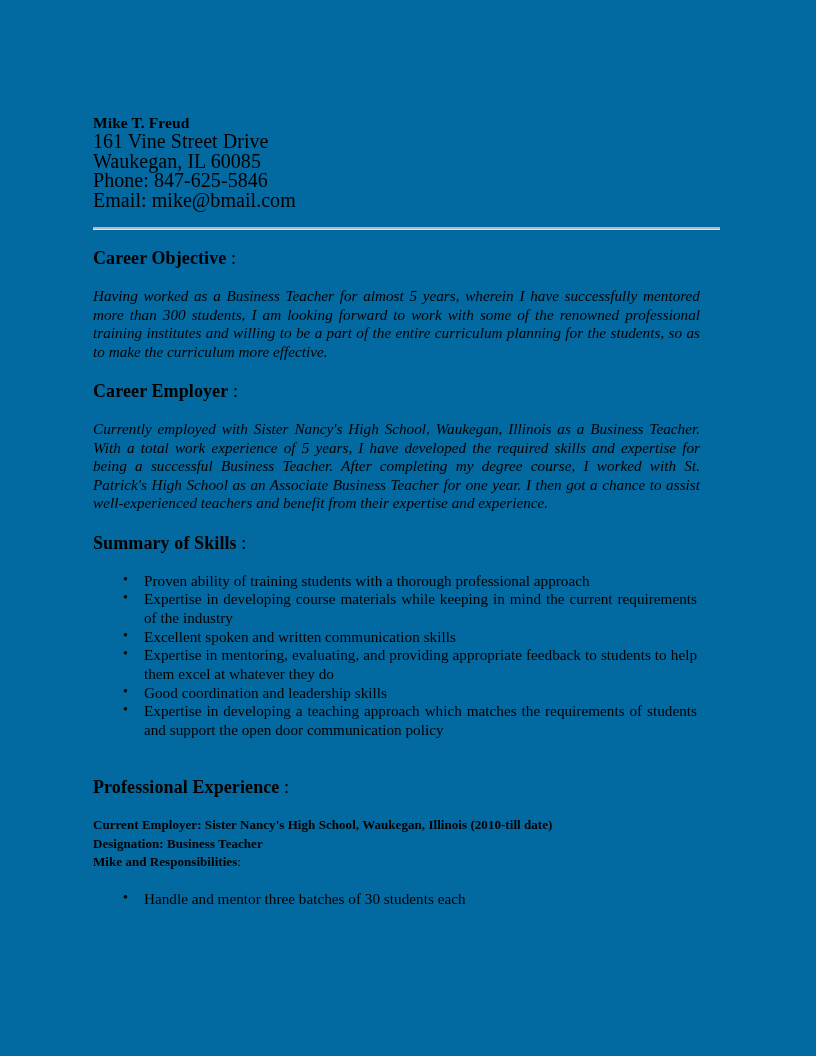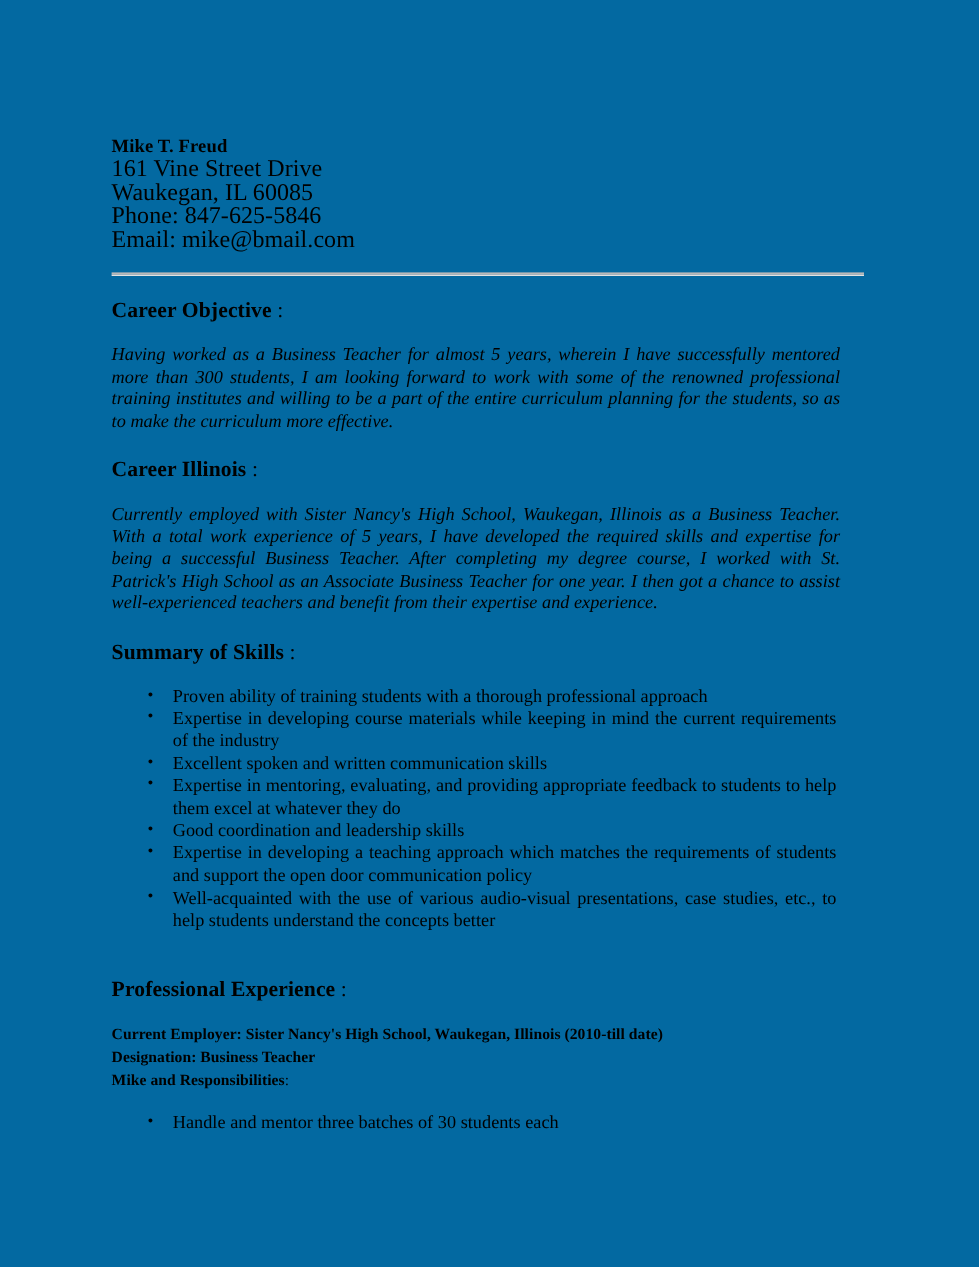--- a/index.html
+++ b/index.html
@@ -125,36 +125,35 @@
 
     <div class="sp-h1"></div>
     <div class="sp-h3"></div>
 
     <div class="section-heading"><span>Career Objective</span><span class="colon"> :</span></div>
     <div class="sp-h4"></div>
     <div class="para">Having worked as a Business Teacher for almost 5 years, wherein I have successfully mentored more than 300 students, I am looking forward to work with some of the renowned professional training institutes and willing to be a part of the entire curriculum planning for the students, so as to make the curriculum more effective.</div>
 
     <div class="sp-h5"></div>
 
-    <div class="section-heading"><span>Career Illinois</span><span class="colon"> :</span></div>
+    <div class="section-heading"><span>Career Employer</span><span class="colon"> :</span></div>
     <div class="sp-h4"></div>
     <div class="para">Currently employed with Sister Nancy's High School, Waukegan, Illinois as a Business Teacher. With a total work experience of 5 years, I have developed the required skills and expertise for being a successful Business Teacher. After completing my degree course, I worked with St. Patrick's High School as an Associate Business Teacher for one year. I then got a chance to assist well-experienced teachers and benefit from their expertise and experience.</div>
 
     <div class="sp-h5"></div>
 
     <div class="section-heading"><span>Summary of Skills</span><span class="colon"> :</span></div>
     <div class="sp-h4"></div>
     <ul class="bullets">
       <li>Proven ability of training students with a thorough professional approach</li>
       <li>Expertise in developing course materials while keeping in mind the current requirements of the industry</li>
       <li>Excellent spoken and written communication skills</li>
       <li>Expertise in mentoring, evaluating, and providing appropriate feedback to students to help them excel at whatever they do</li>
       <li>Good coordination and leadership skills</li>
       <li>Expertise in developing a teaching approach which matches the requirements of students and support the open door communication policy</li>
-      <li>Well-acquainted with the use of various audio-visual presentations, case studies, etc., to help students understand the concepts better</li>
     </ul>
 
     <div class="sp-h5"></div>
     <div class="sp-h6"></div>
 
     <div class="section-heading"><span>Professional Experience</span><span class="colon"> :</span></div>
     <div class="sp-h4"></div>
 
     <div class="emp-block">Current Employer: Sister Nancy's High School, Waukegan, Illinois (2010-till date)</div>
     <div class="emp-block">Designation: Business Teacher</div>

